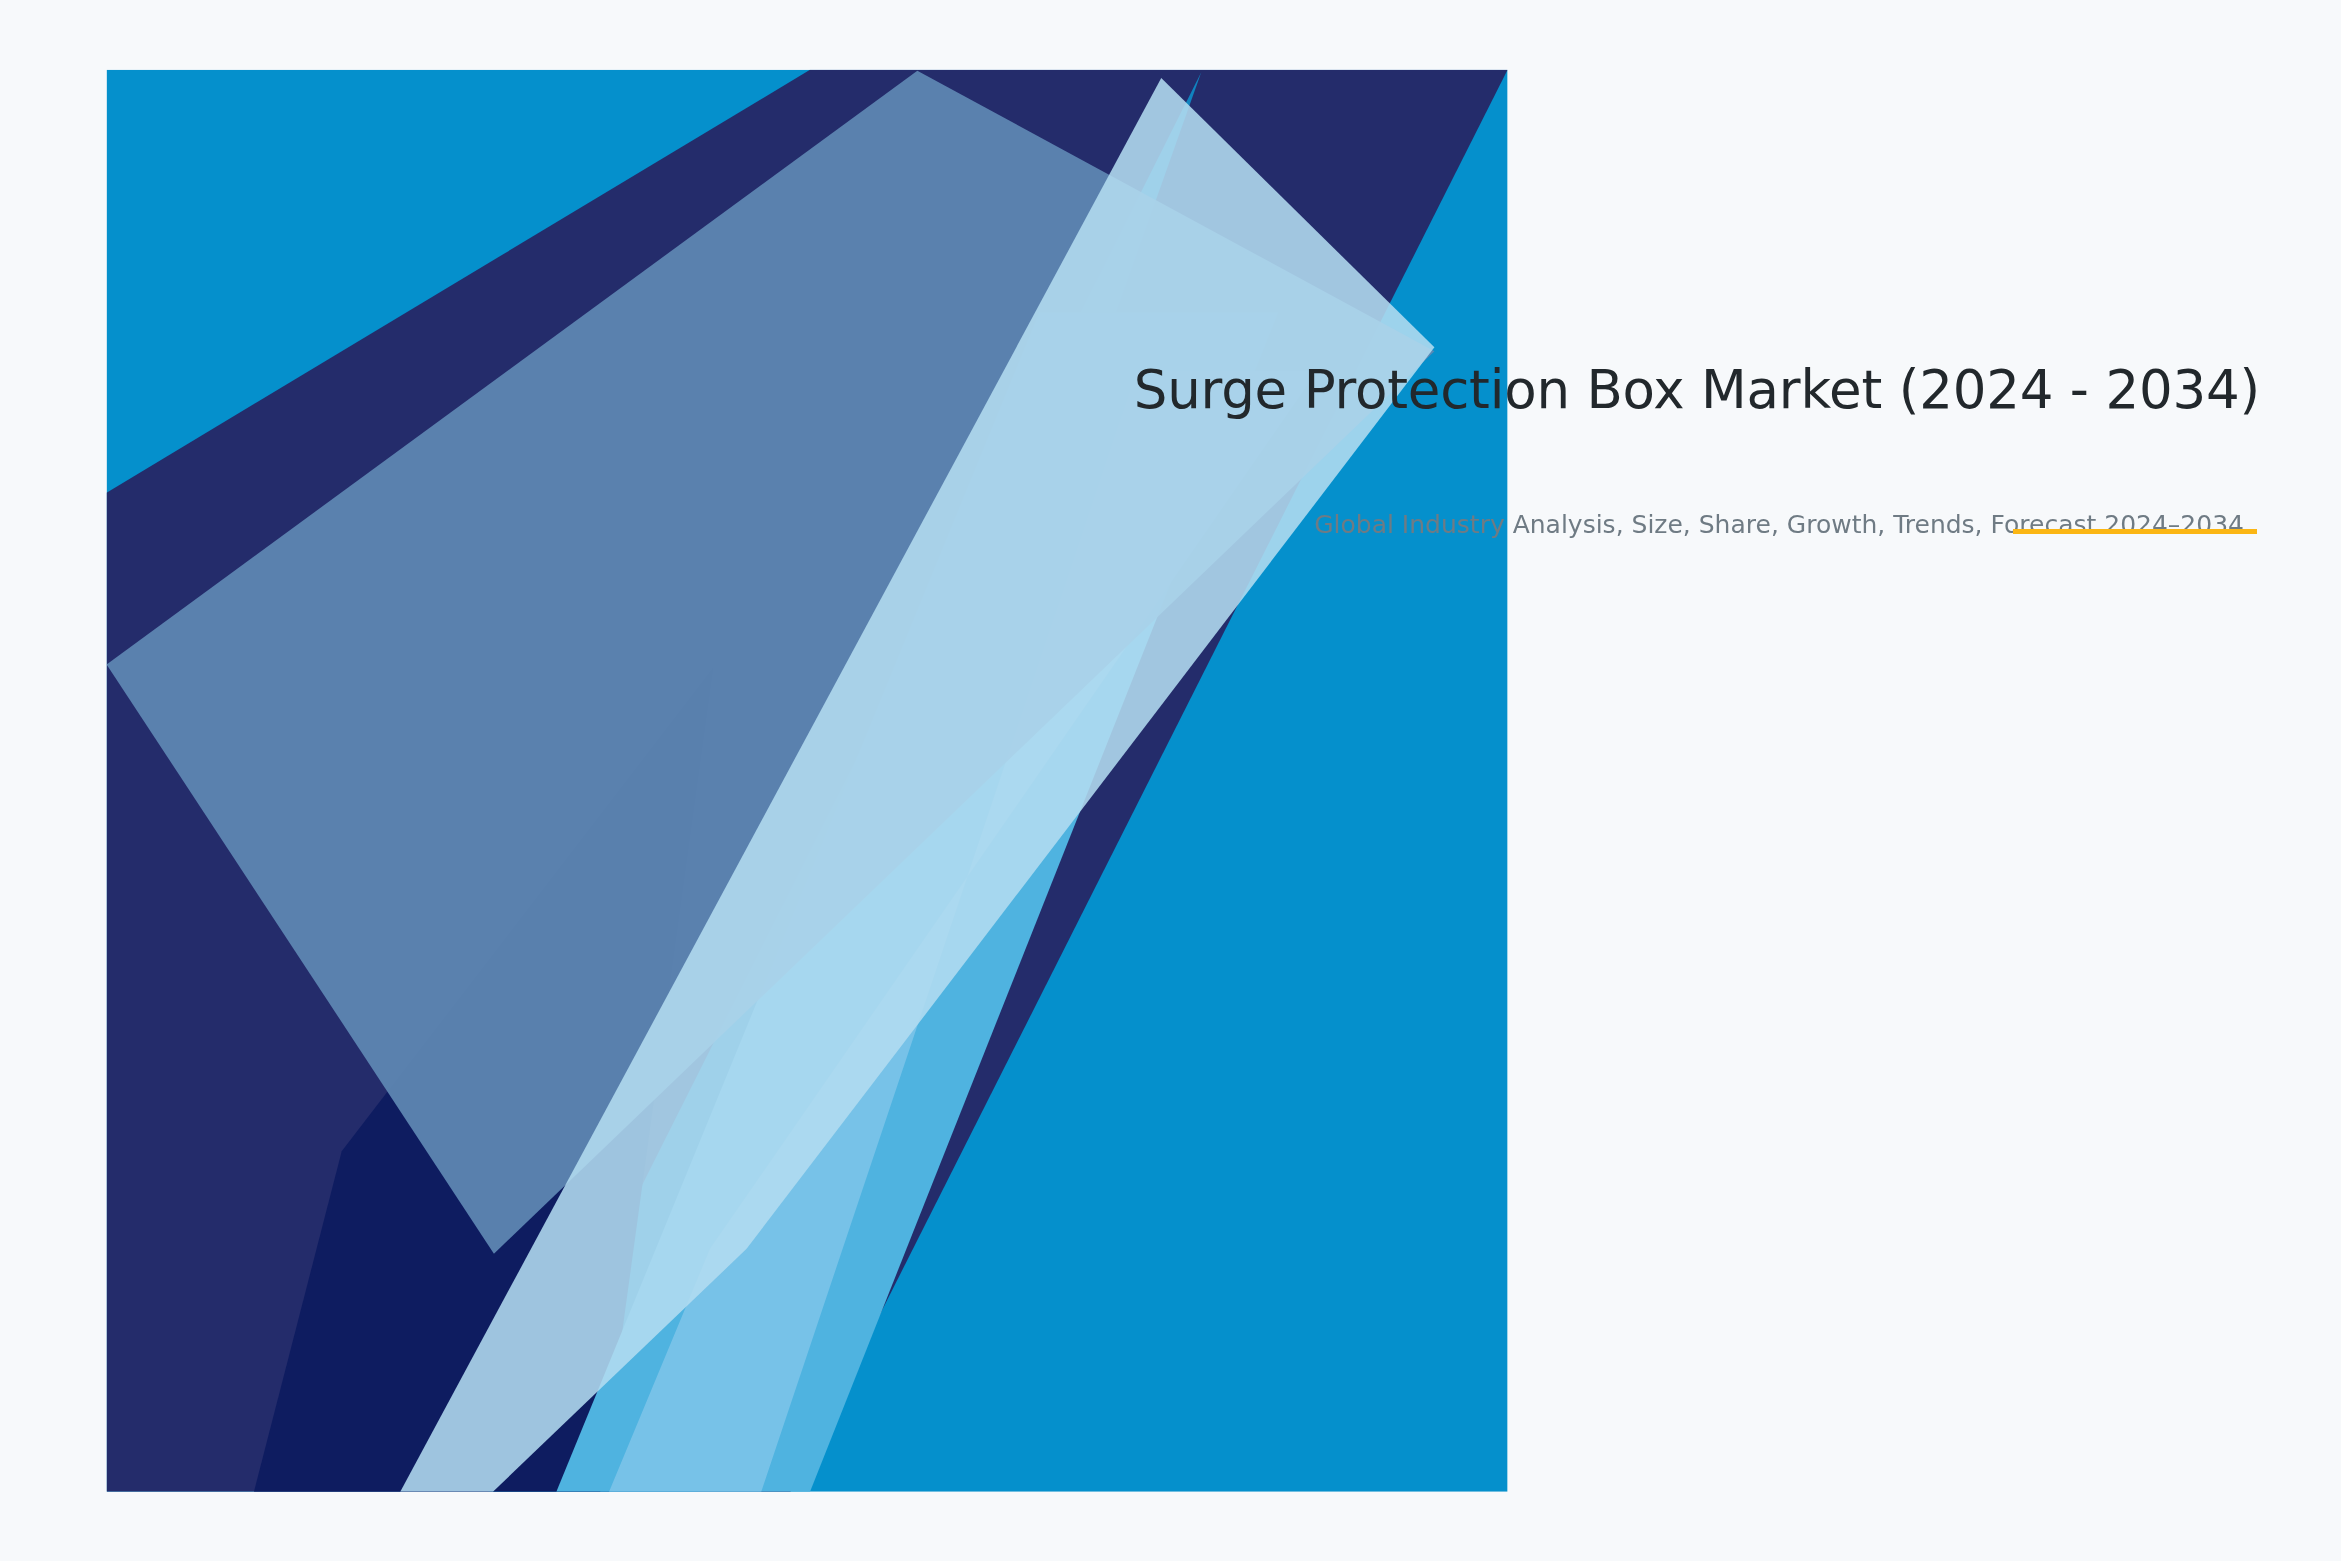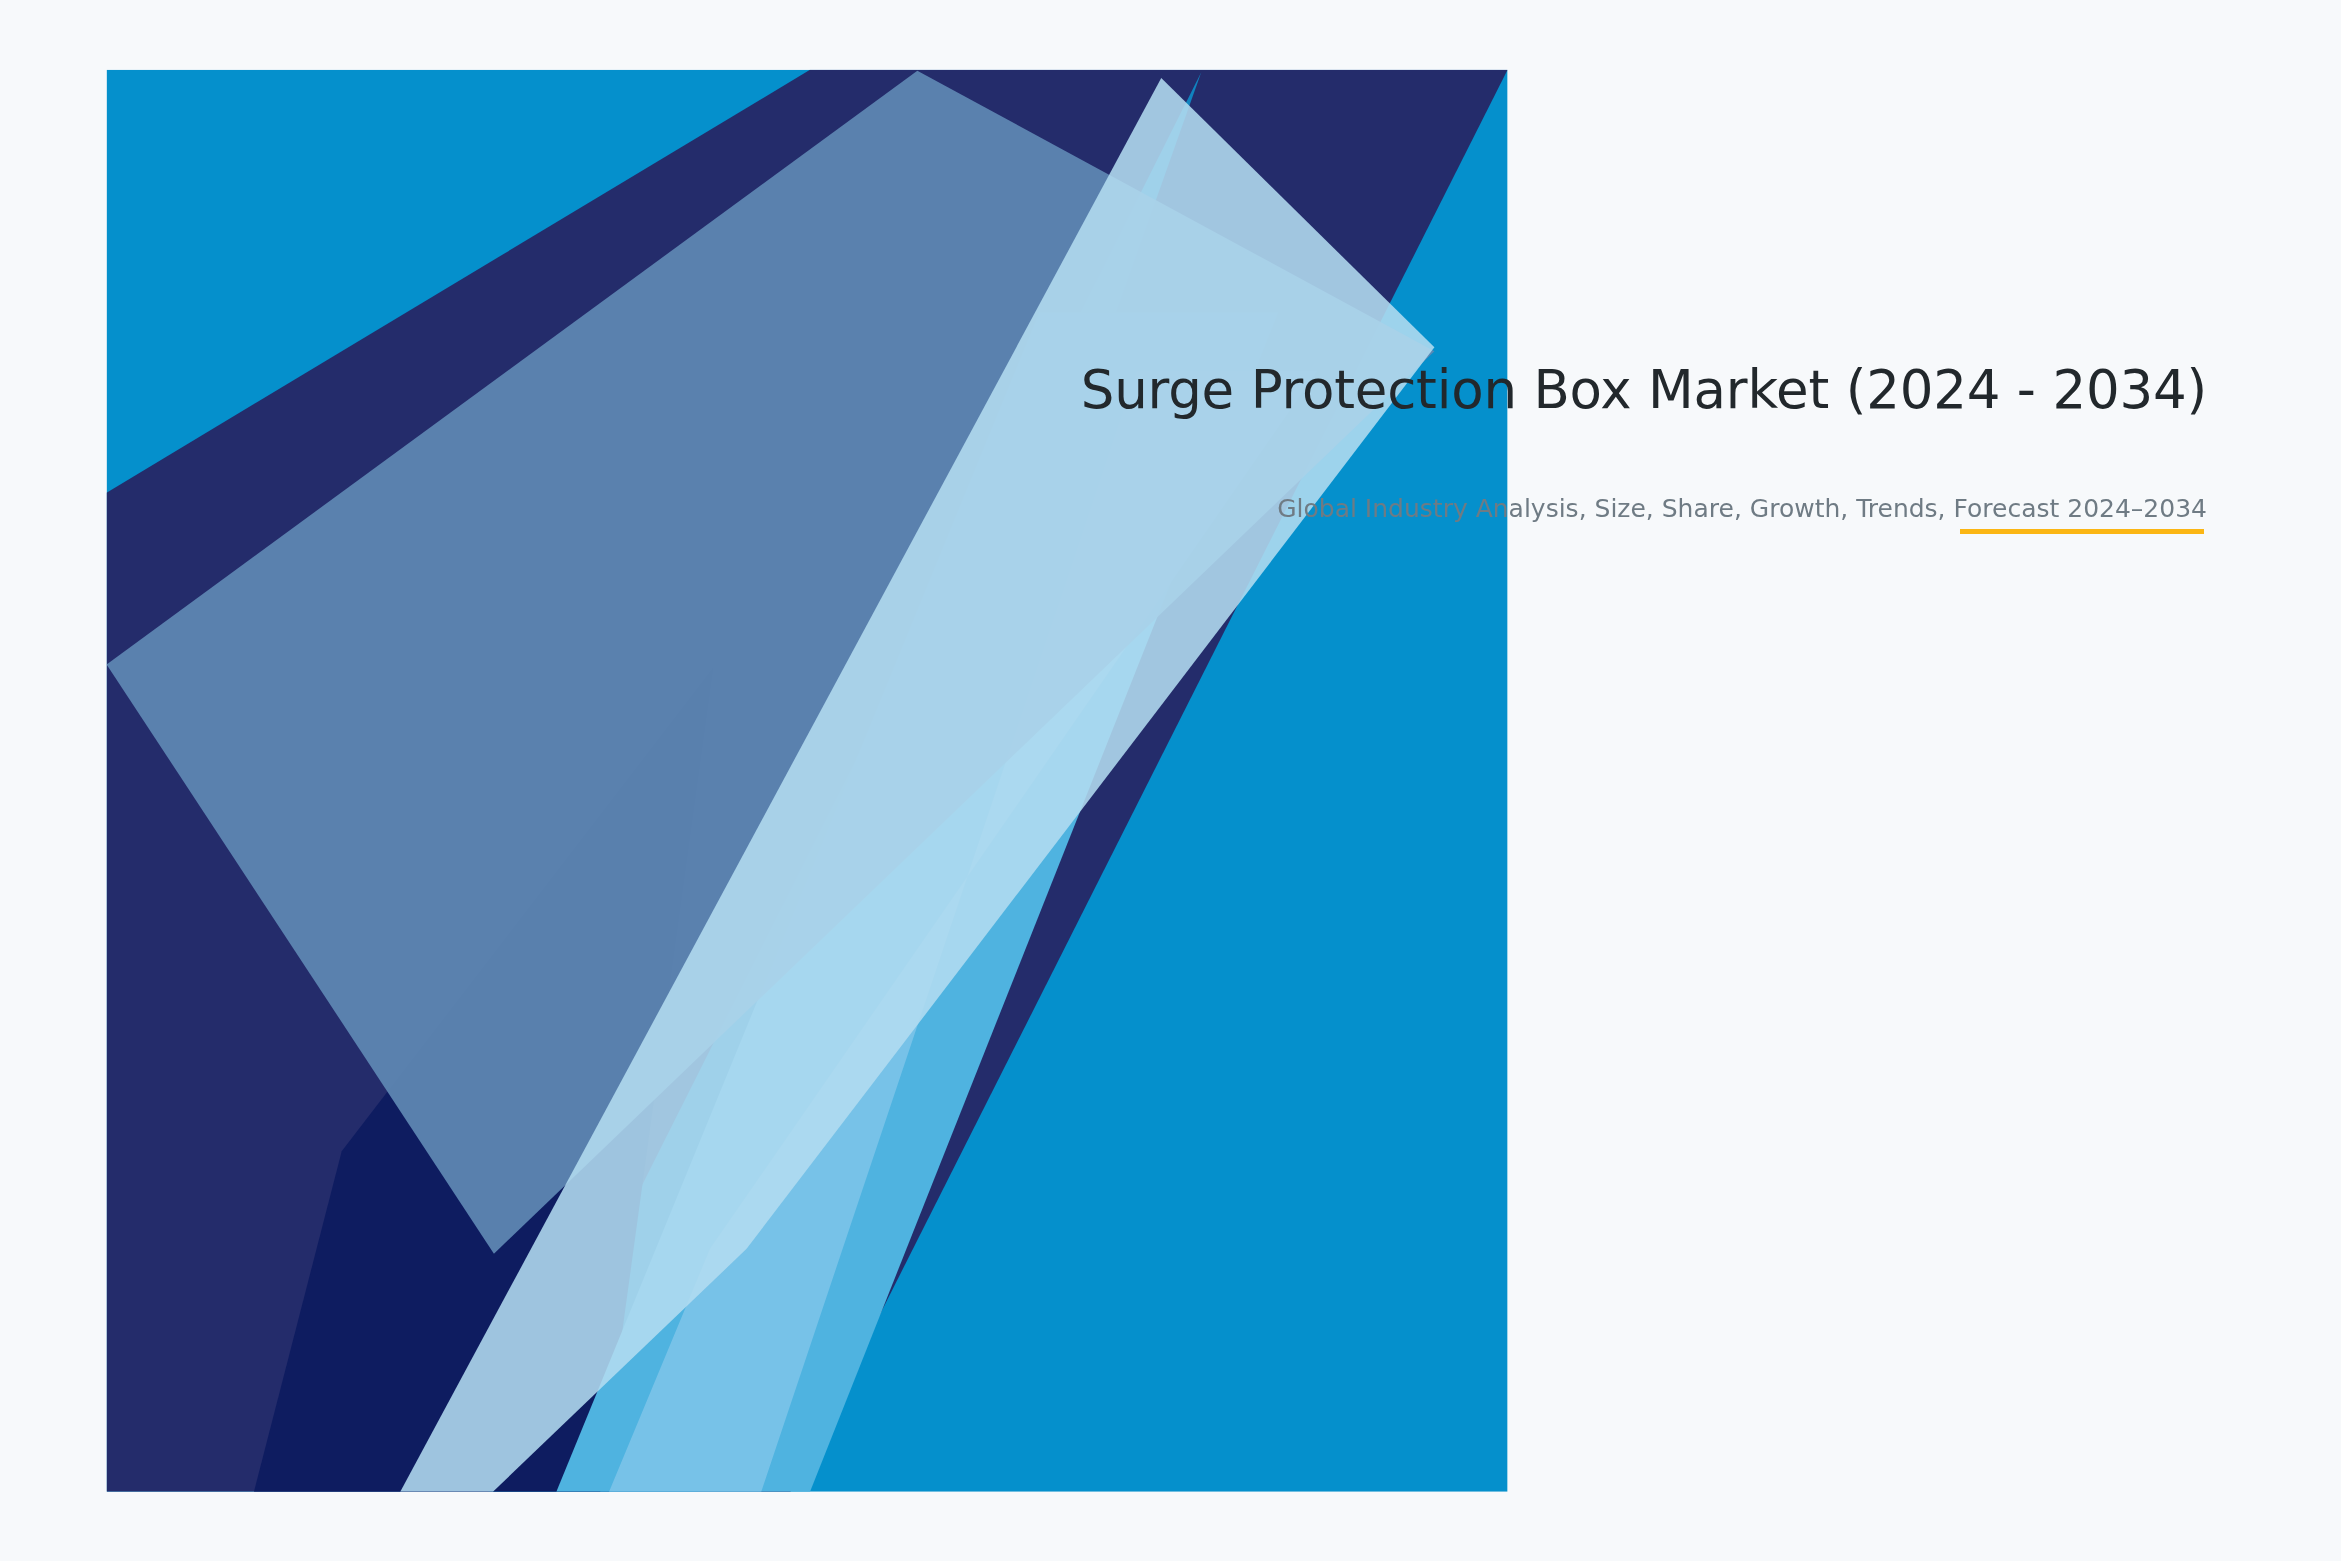--- a/index.html
+++ b/index.html
@@ -27,21 +27,21 @@
     left: 0;
     top: 0;
     width: 2342px;
     height: 1561px;
     pointer-events: none;
   }
 
   
   #text-block {
     position: absolute;
-    left: 699px;
+    left: 752px;
     top: 356px;
     width: 1508px;
     text-align: right;
   }
 
   #title-wrap {
     position: relative;
     display: block;
   }
 
@@ -61,21 +61,21 @@
     margin: 0;
     font-size: 53px;
     line-height: 1.27;
     font-weight: 400;
     color: #22282c;
     letter-spacing: -0.2px;
     font-family: "DejaVu Sans", "Liberation Sans", sans-serif;
   }
 
   #page-subtitle {
-    margin: 0;
+    margin: 16px;
     padding-top: 68px;
     font-size: 25px;
     line-height: 1.42;
     font-weight: 400;
     color: #6f7b84;
     font-family: "DejaVu Sans", "Liberation Sans", sans-serif;
   }
 </style>
 </head>
 <body>

